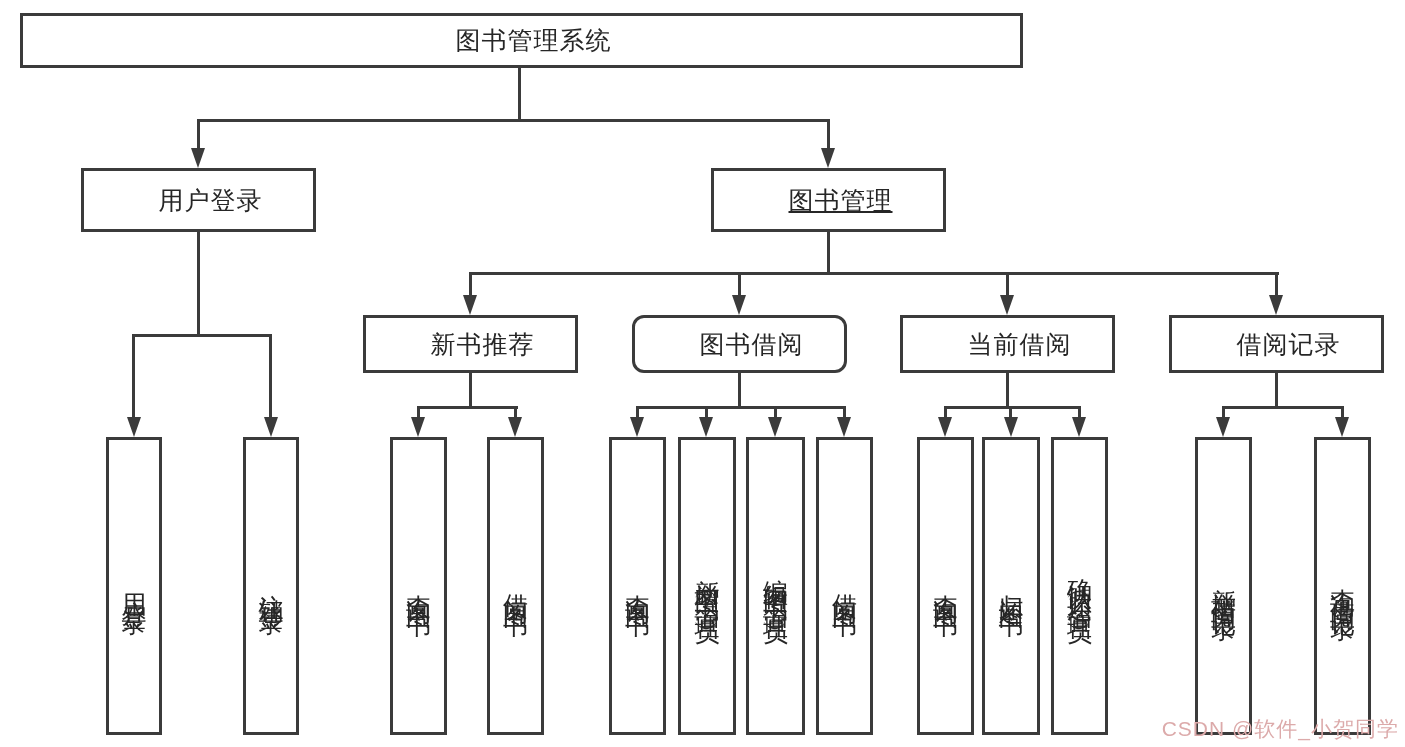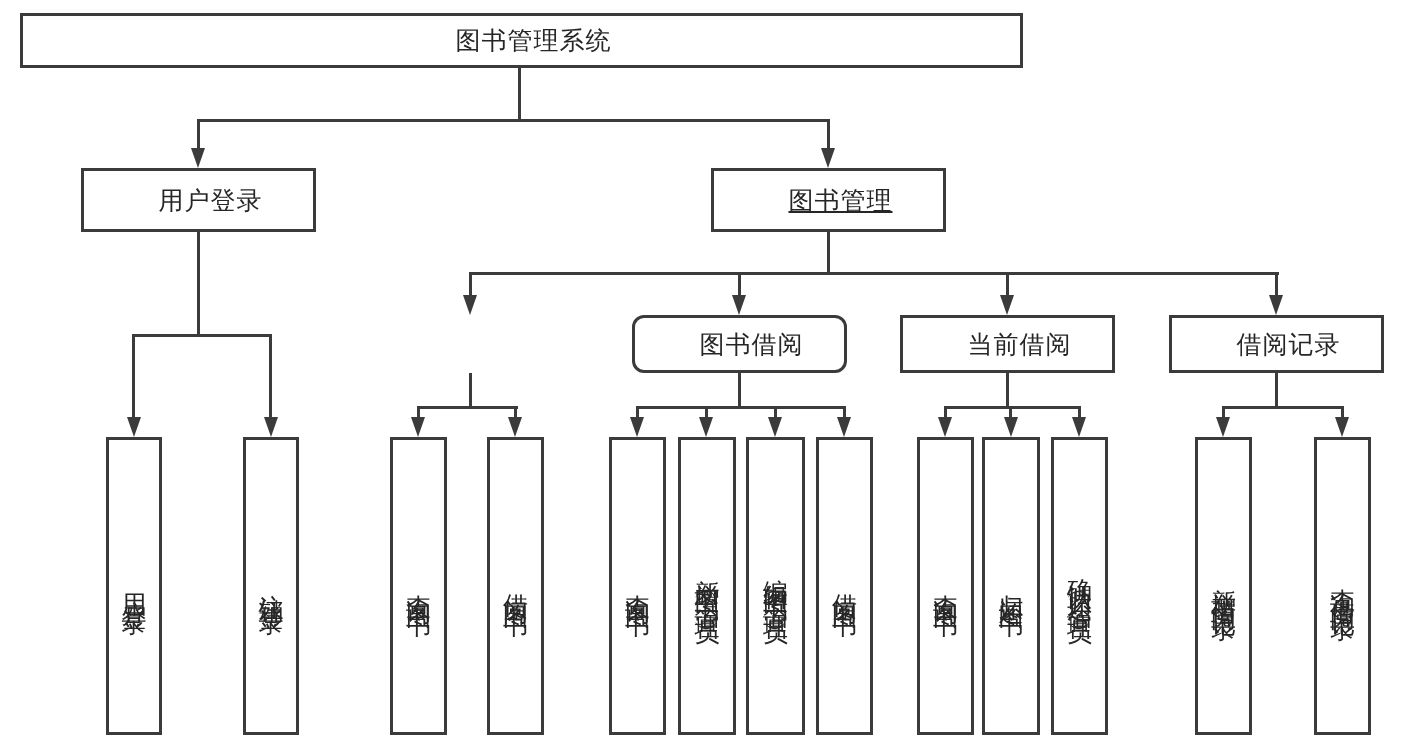--- a/index.html
+++ b/index.html
@@ -57,20 +57,21 @@
   <div class="hl" style="left:469px;top:272px;width:810px;"></div>
   <div class="vl" style="left:469px;top:272px;height:26px;"></div>
   <div class="ar" style="left:463px;top:295px;"></div>
   <div class="vl" style="left:738px;top:272px;height:26px;"></div>
   <div class="ar" style="left:732px;top:295px;"></div>
   <div class="vl" style="left:1006px;top:272px;height:26px;"></div>
   <div class="ar" style="left:1000px;top:295px;"></div>
   <div class="vl" style="left:1275px;top:272px;height:26px;"></div>
   <div class="ar" style="left:1269px;top:295px;"></div>
 
+  <div class="bh" style="left:363px;top:315px;width:215px;height:58px;">新书推荐</div>
   <div class="bh" style="left:632px;top:315px;width:215px;height:58px;border-radius:12px;">图书借阅</div>
   <div class="bh" style="left:900px;top:315px;width:215px;height:58px;">当前借阅</div>
   <div class="bh" style="left:1169px;top:315px;width:215px;height:58px;">借阅记录</div>
 
   <div class="vl" style="left:469px;top:373px;height:36px;"></div>
   <div class="hl" style="left:417px;top:406px;width:101px;"></div>
   <div class="vl" style="left:417px;top:406px;height:14px;"></div>
   <div class="ar" style="left:411px;top:417px;"></div>
   <div class="vl" style="left:514px;top:406px;height:14px;"></div>
   <div class="ar" style="left:508px;top:417px;"></div>
@@ -113,14 +114,15 @@
   <div class="bv" style="left:746px;top:437px;width:59px;height:298px;">编辑图书（管理员）</div>
   <div class="bv" style="left:816px;top:437px;width:57px;height:298px;">借阅图书</div>
 
   <div class="bv" style="left:917px;top:437px;width:57px;height:298px;">查询图书</div>
   <div class="bv" style="left:982px;top:437px;width:58px;height:298px;">归还图书</div>
   <div class="bv" style="left:1051px;top:437px;width:57px;height:298px;">确认归还（管理员）</div>
 
   <div class="bv" style="left:1195px;top:437px;width:57px;height:298px;">新增借阅记录</div>
   <div class="bv" style="left:1314px;top:437px;width:57px;height:298px;">查询借阅记录</div>
 
+  <div class="wm">CSDN @软件_小贺同学</div>
 
 </div>
 
 </body></html>

